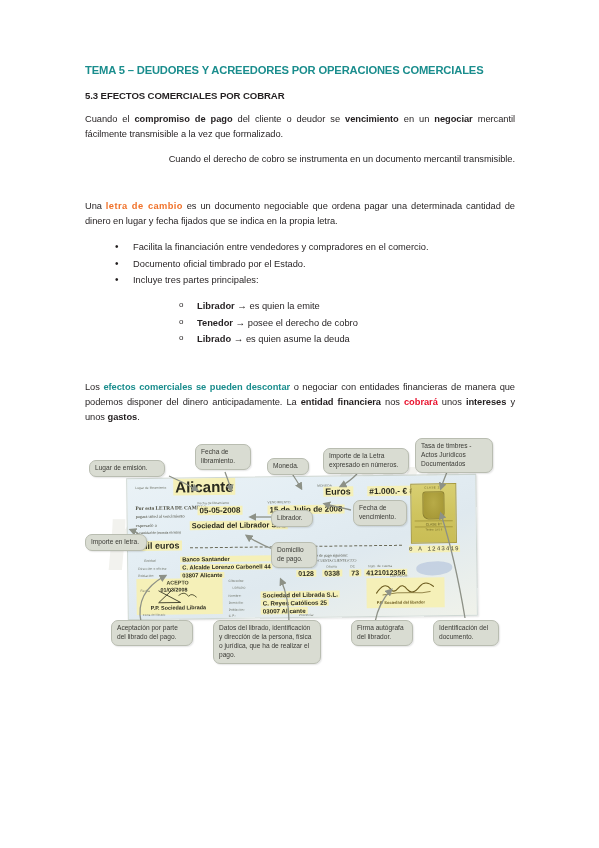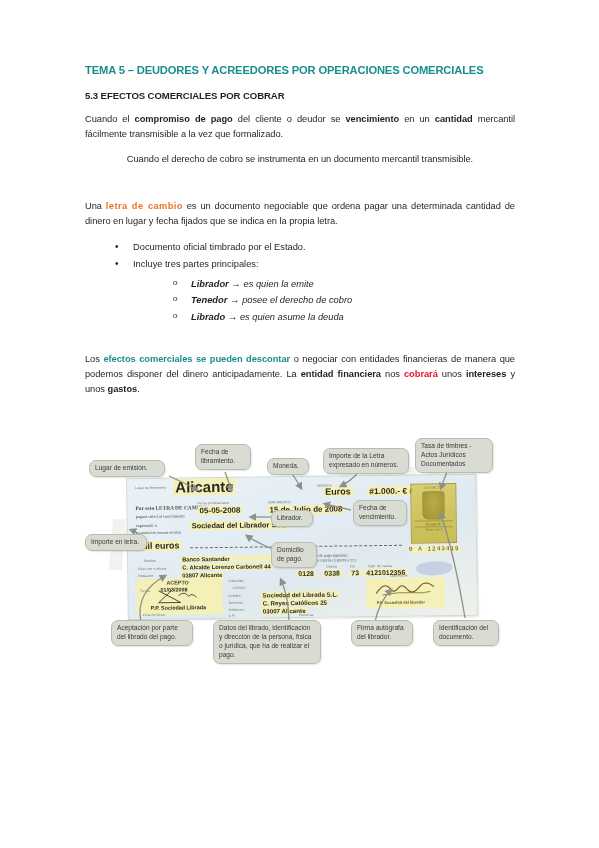--- a/index.html
+++ b/index.html
@@ -44,21 +44,21 @@
     margin: 0 0 11px 0;
     letter-spacing: -0.1px;
   }
   p.body-text {
     font-size: 9.3px;
     line-height: 1.62;
     margin: 0 0 10px 0;
     text-align: justify;
     letter-spacing: -0.05px;
   }
-  p.body-text.nojust { text-align: center; }
+  p.body-text.nojust { text-align: right; }
   .b { font-weight: bold; }
   .orange { color: #f0722a; font-weight: bold; letter-spacing: 0.4px; }
   .teal { color: #1a8d8d; font-weight: bold; }
   .red { color: #e8112d; font-weight: bold; }
 
   .spacer-lg { height: 22px; }
 
   
   ul.lvl1 {
     margin: 4px 0 0 0;
@@ -71,24 +71,23 @@
     position: relative;
     padding-left: 18px;
   }
   ul.lvl1 > li::before {
     content: "\2022";
     position: absolute;
     left: 0; top: -1px;
     font-size: 10px;
   }
   ul.lvl2 {
-    margin: 4px;
+    margin: 10px;
     padding: 0 0 0 36px;
     list-style: none;
-    font-style: italic;
   }
   ul.lvl2 > li {
     font-size: 9.3px;
     line-height: 1.75;
     position: relative;
     padding-left: 18px;
   }
   ul.lvl2 > li::before {
     content: "o";
     position: absolute;
@@ -266,29 +265,30 @@
 <body>
 
 <div class="page">
 
   <div class="content">
 
     <h1 class="doc-title">TEMA 5 – DEUDORES Y ACREEDORES POR OPERACIONES COMERCIALES</h1>
 
     <h2 class="sub-title">5.3 EFECTOS COMERCIALES POR COBRAR</h2>
 
-    <p class="body-text"><span>Cuando el </span><span class="b">compromiso de pago</span><span> del cliente o deudor se </span><span class="b">vencimiento</span><span> en un </span><span class="b">cantidad</span><span> mercantil fácilmente transmisible a la vez que formalizado.</span></p>
+    <p class="body-text"><span>Cuando el </span><span class="b">compromiso de pago</span><span> del cliente o deudor se </span><span class="b">vencimiento</span><span> en un </span><span class="b">negociar</span><span> mercantil fácilmente transmisible a la vez que formalizado.</span></p>
 
     <p class="body-text nojust">Cuando el derecho de cobro se instrumenta en un documento mercantil transmisible.</p>
 
     <div class="spacer-lg"></div>
 
     <p class="body-text"><span>Una </span><span class="orange">letra de cambio</span><span> es un documento negociable que ordena pagar una determinada cantidad de dinero en lugar y fecha fijados que se indica en la propia letra.</span></p>
 
     <ul class="lvl1">
+        <li><span>Facilita la financiación entre vendedores y compradores en el comercio.</span></li>
         <li><span>Documento oficial timbrado por el Estado.</span></li>
         <li><span>Incluye tres partes principales:</span><ul class="lvl2">
             <li><span class="b">Librador</span><span class="arrow"> → </span><span>es quien la emite</span></li>
             <li><span class="b">Tenedor</span><span class="arrow"> → </span><span>posee el derecho de cobro</span></li>
             <li><span class="b">Librado</span><span class="arrow"> → </span><span>es quien asume la deuda</span></li>
           </ul></li>
       </ul>
 
     <div class="spacer-lg"></div>
 

